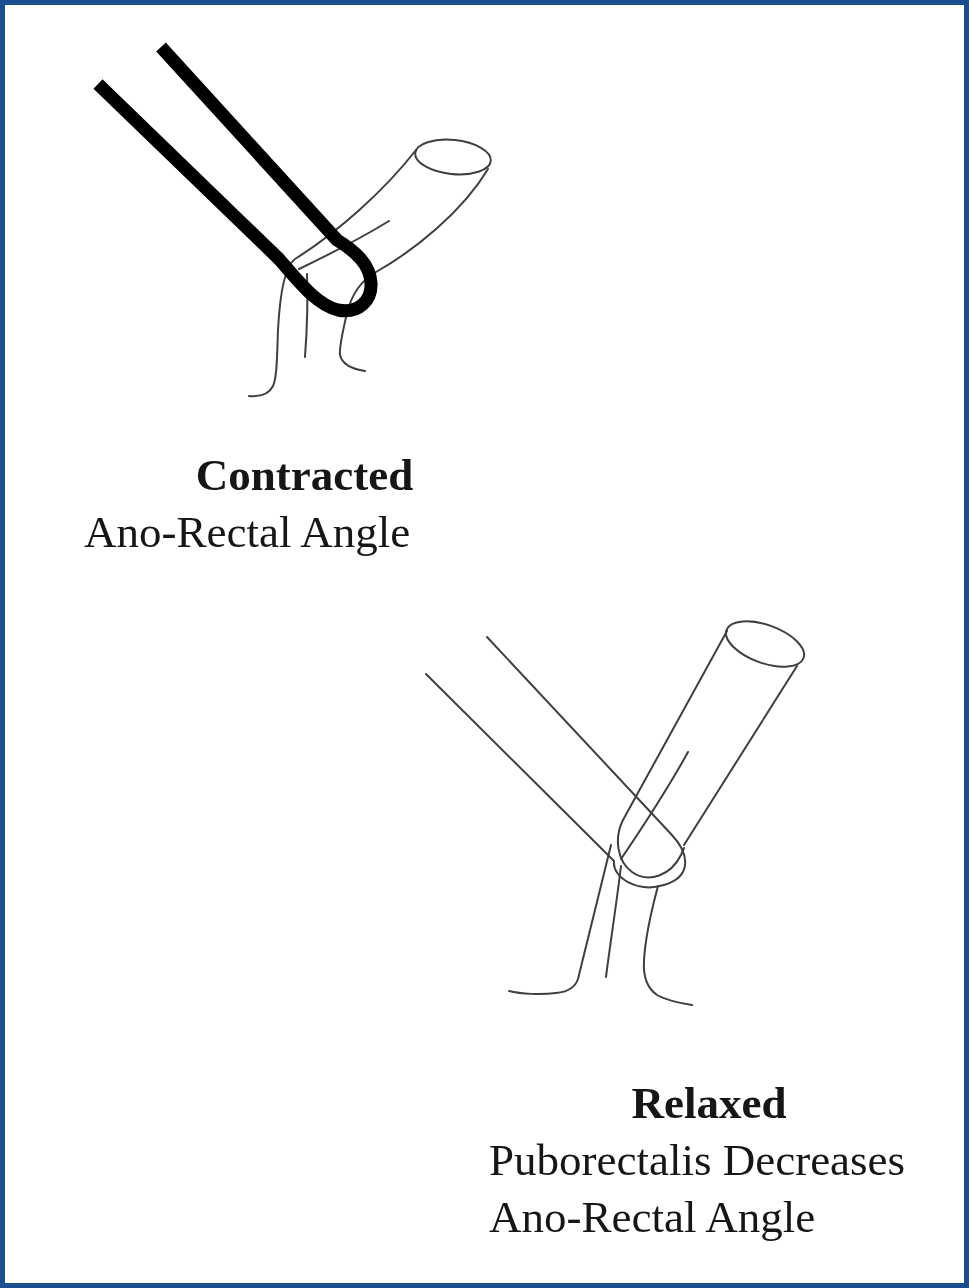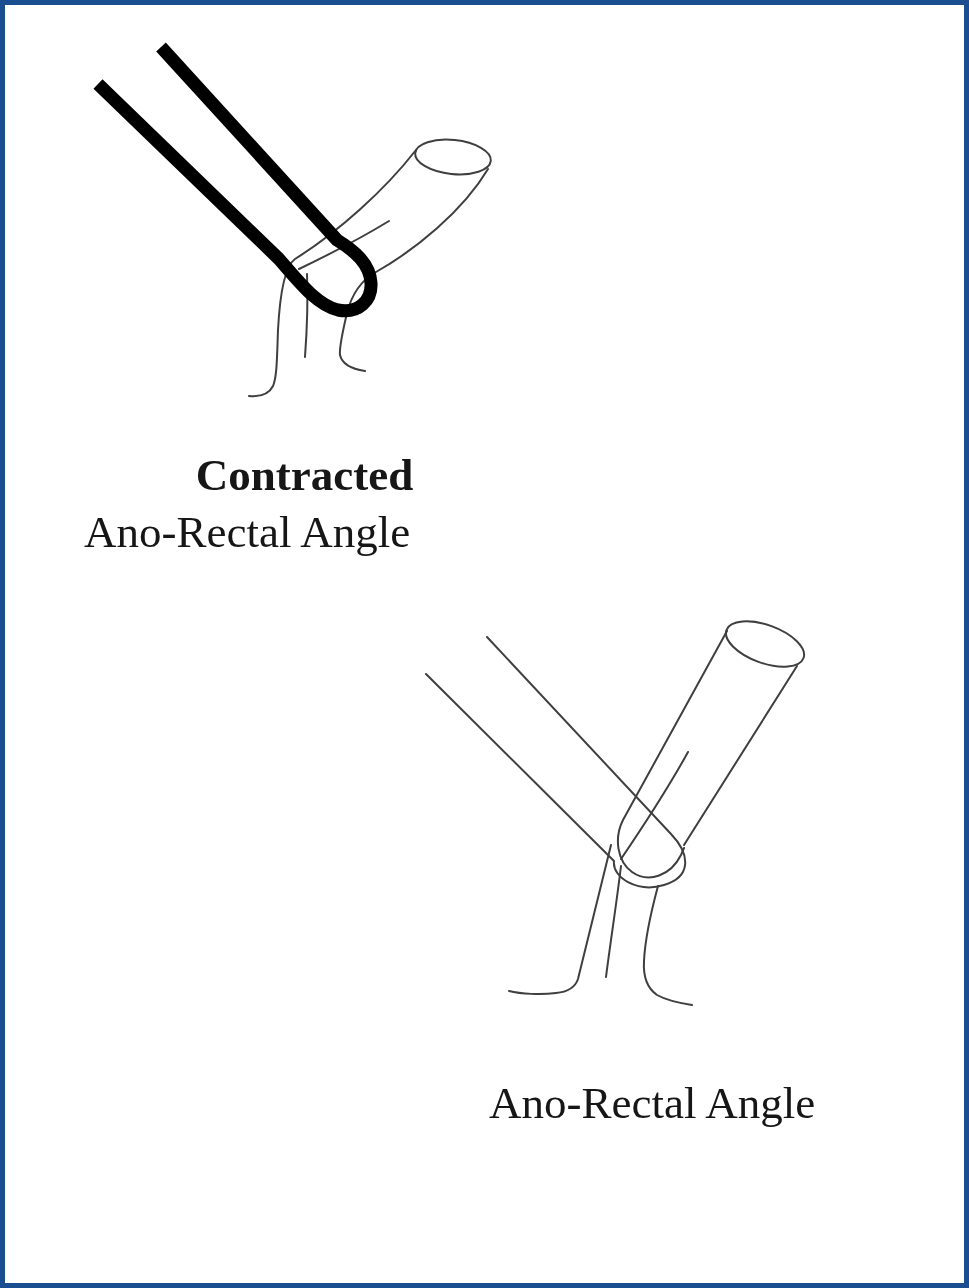--- a/index.html
+++ b/index.html
@@ -103,16 +103,18 @@
                C 661 995, 674 998, 687 1000" stroke="#3f3f3f"></path>
     </g>
   </svg>
 
   <div class="caption cap-contracted">
     <div class="title">Contracted</div>
     <div>Ano-Rectal Angle</div>
   </div>
 
   <div class="caption cap-relaxed">
+    <div class="title">Relaxed</div>
+    <div>Puborectalis Decreases</div>
     <div>Ano-Rectal Angle</div>
   </div>
 
 </div>
 
 </body></html>

